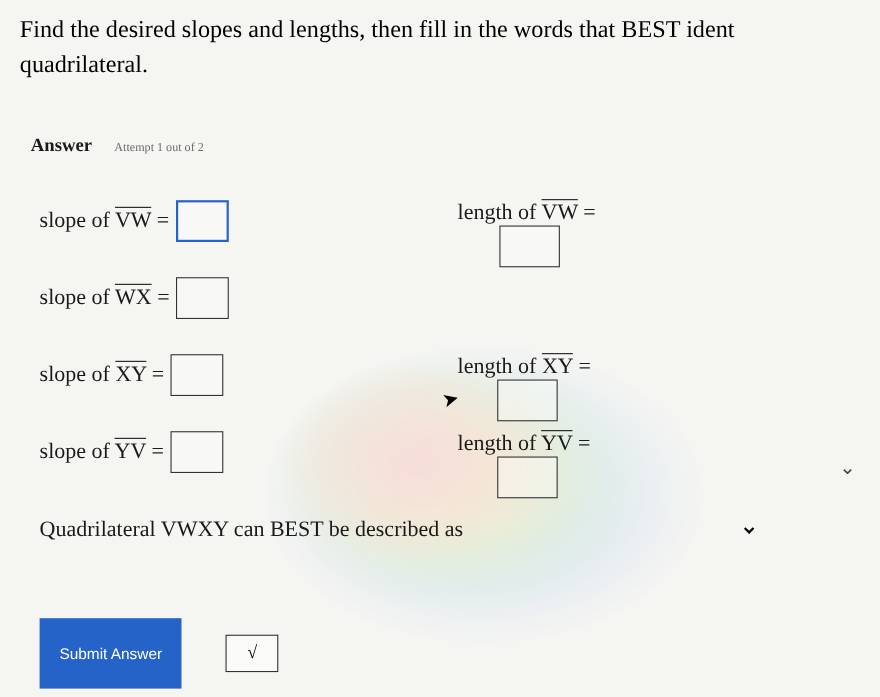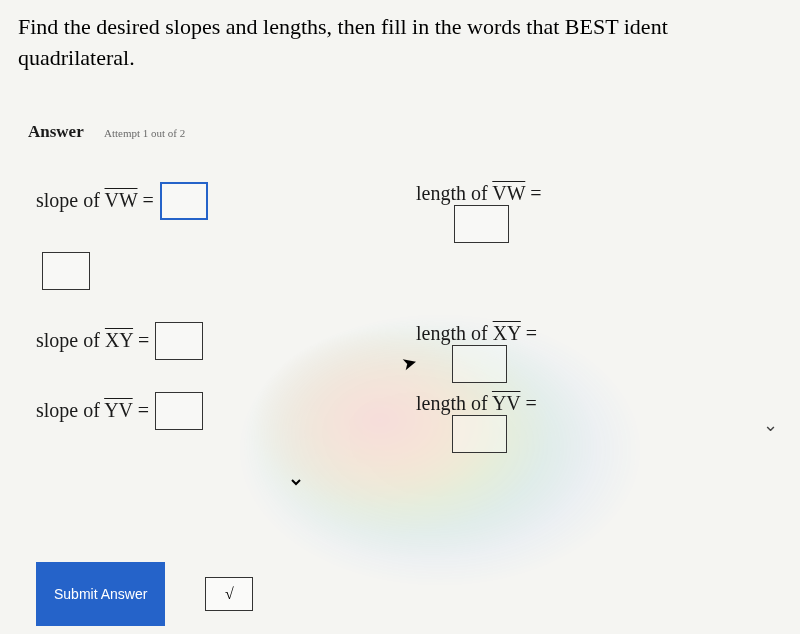--- a/index.html
+++ b/index.html
@@ -175,20 +175,23 @@
     <div class="col-right">
       <span class="label-text">
         <span>length of </span><span class="overline">VW</span><span> = </span>
       </span>
       <input class="input-box wider" value="" style="">
     </div>
   </div>
 
   <div class="row">
     <div class="col-left">
+      <span class="label-text">
+        <span>slope of </span><span class="overline">WX</span><span> = </span>
+      </span>
       <input class="input-box" value="" style="">
     </div>
   </div>
 
   <div class="row">
     <div class="col-left">
       <span class="label-text">
         <span>slope of </span><span class="overline">XY</span><span> = </span>
       </span>
       <input class="input-box" value="" style="">
@@ -210,20 +213,21 @@
     </div>
     <div class="col-right">
       <span class="label-text">
         <span>length of </span><span class="overline">YV</span><span> = </span>
       </span>
       <input class="input-box wider" value="" style="">
     </div>
   </div>
 
   <div class="desc-row">
+    <span class="desc-text">Quadrilateral VWXY can BEST be described as</span>
     <select class="dropdown">
       <option></option>
     </select>
   </div>
 
   <span class="chevron">⌄</span>
 
 </div>
 
 <div class="cursor-arrow">➤</div>

